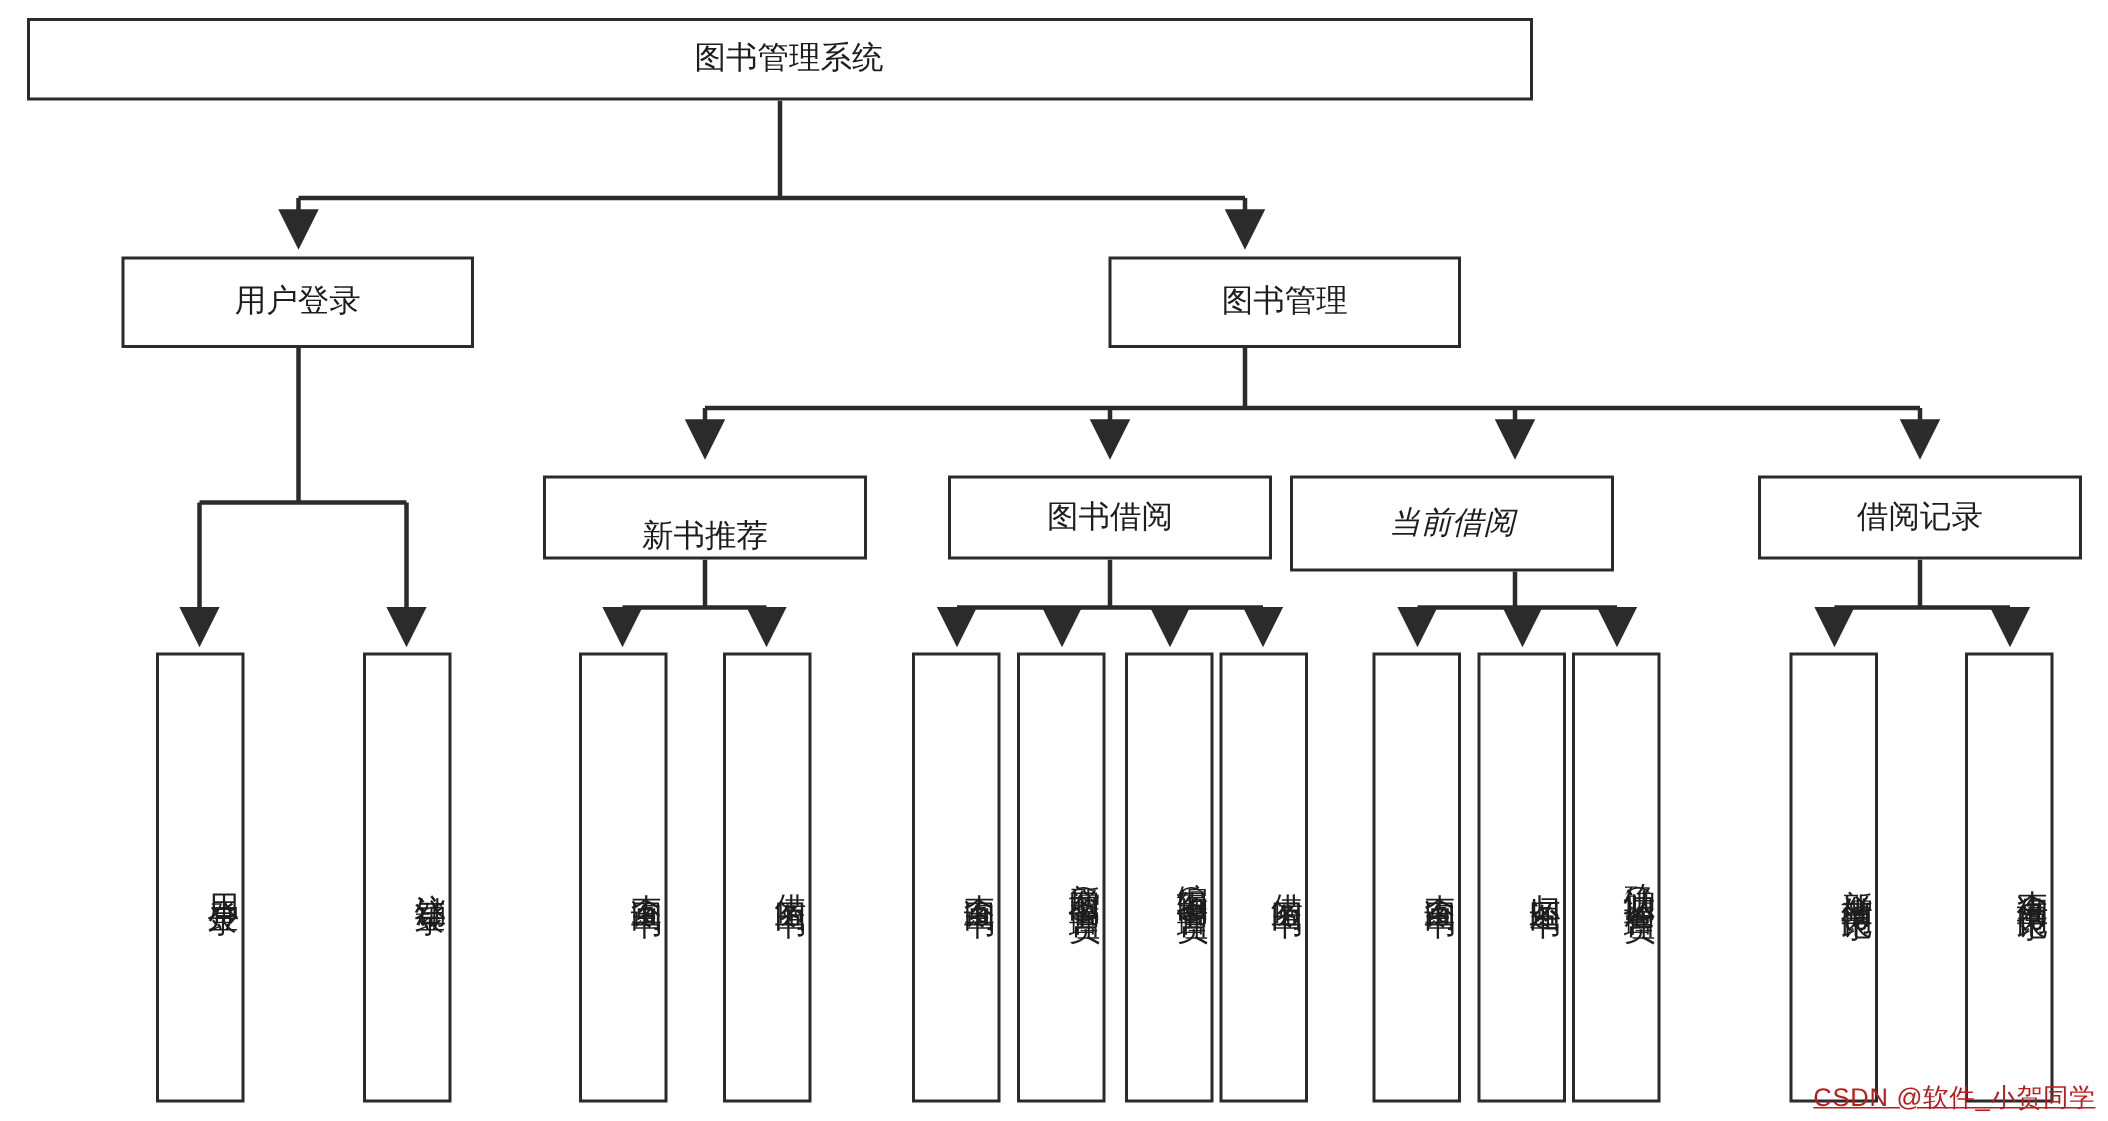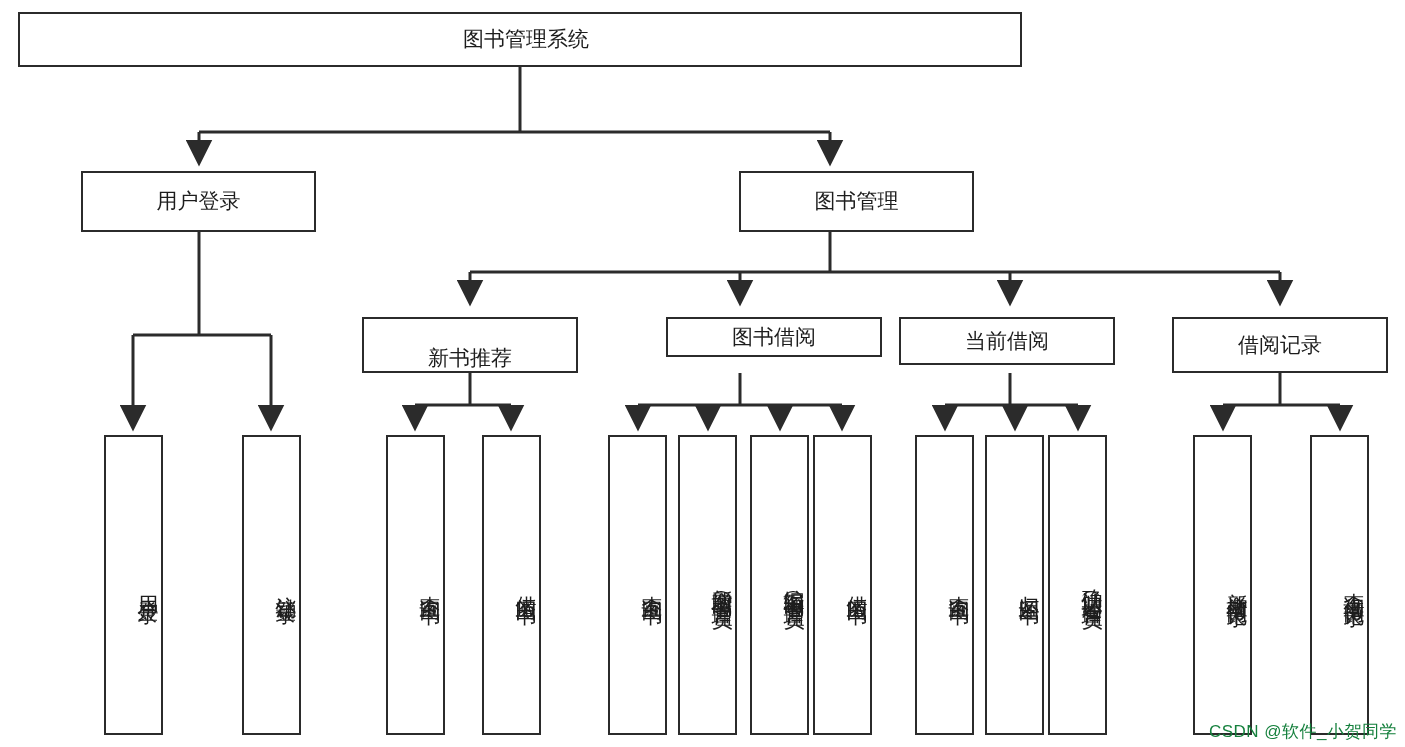--- a/index.html
+++ b/index.html
@@ -56,23 +56,24 @@
     top: 0;
     width: 1405px;
     height: 747px;
     pointer-events: none;
   }
   .watermark {
     position: absolute;
     right: 8px;
     bottom: 4px;
     font-size: 17px;
-    color: #15803d;
+    color: #b91c1c;
     white-space: nowrap;
     letter-spacing: 0.5px;
+    text-decoration: underline;
   }
 </style>
 </head>
 <body>
 
 <div id="canvas">
 
   <svg class="links" viewBox="0 0 1405 747">
     <defs>
       <marker id="arrow" viewBox="0 0 12 12" refX="10" refY="6" markerWidth="9" markerHeight="9" orient="auto-start-reverse">
@@ -130,24 +131,24 @@
   <div class="node h" style="left:81px; top:171px; width:235px; height:61px;">
     <span>用户登录</span>
   </div>
   <div class="node h" style="left:712px; top:171px; width:235px; height:61px;margin-left:27px;">
     <span>图书管理</span>
   </div>
 
   <div class="node h" style="left:362px; top:317px; width:216px; height:56px;align-items:flex-end;">
     <span>新书推荐</span>
   </div>
-  <div class="node h" style="left:632px; top:317px; width:216px; height:40px;margin-left:34px;">
+  <div class="node h" style="left:632px; top:317px; width:216px; height:56px;">
     <span>图书借阅</span>
   </div>
-  <div class="node h" style="left:899px; top:317px; width:216px; height:48px;">
+  <div class="node h" style="left:860px; top:317px; width:216px; height:64px;font-style:italic;">
     <span>当前借阅</span>
   </div>
   <div class="node h" style="left:1172px; top:317px; width:216px; height:56px;">
     <span>借阅记录</span>
   </div>
 
   <div class="node leaf" style="left:104px; top:435px; width:59px; height:300px;">
     <span class="leaf-text">用户登录</span>
   </div>
   <div class="node leaf" style="left:242px; top:435px; width:59px; height:300px;">

